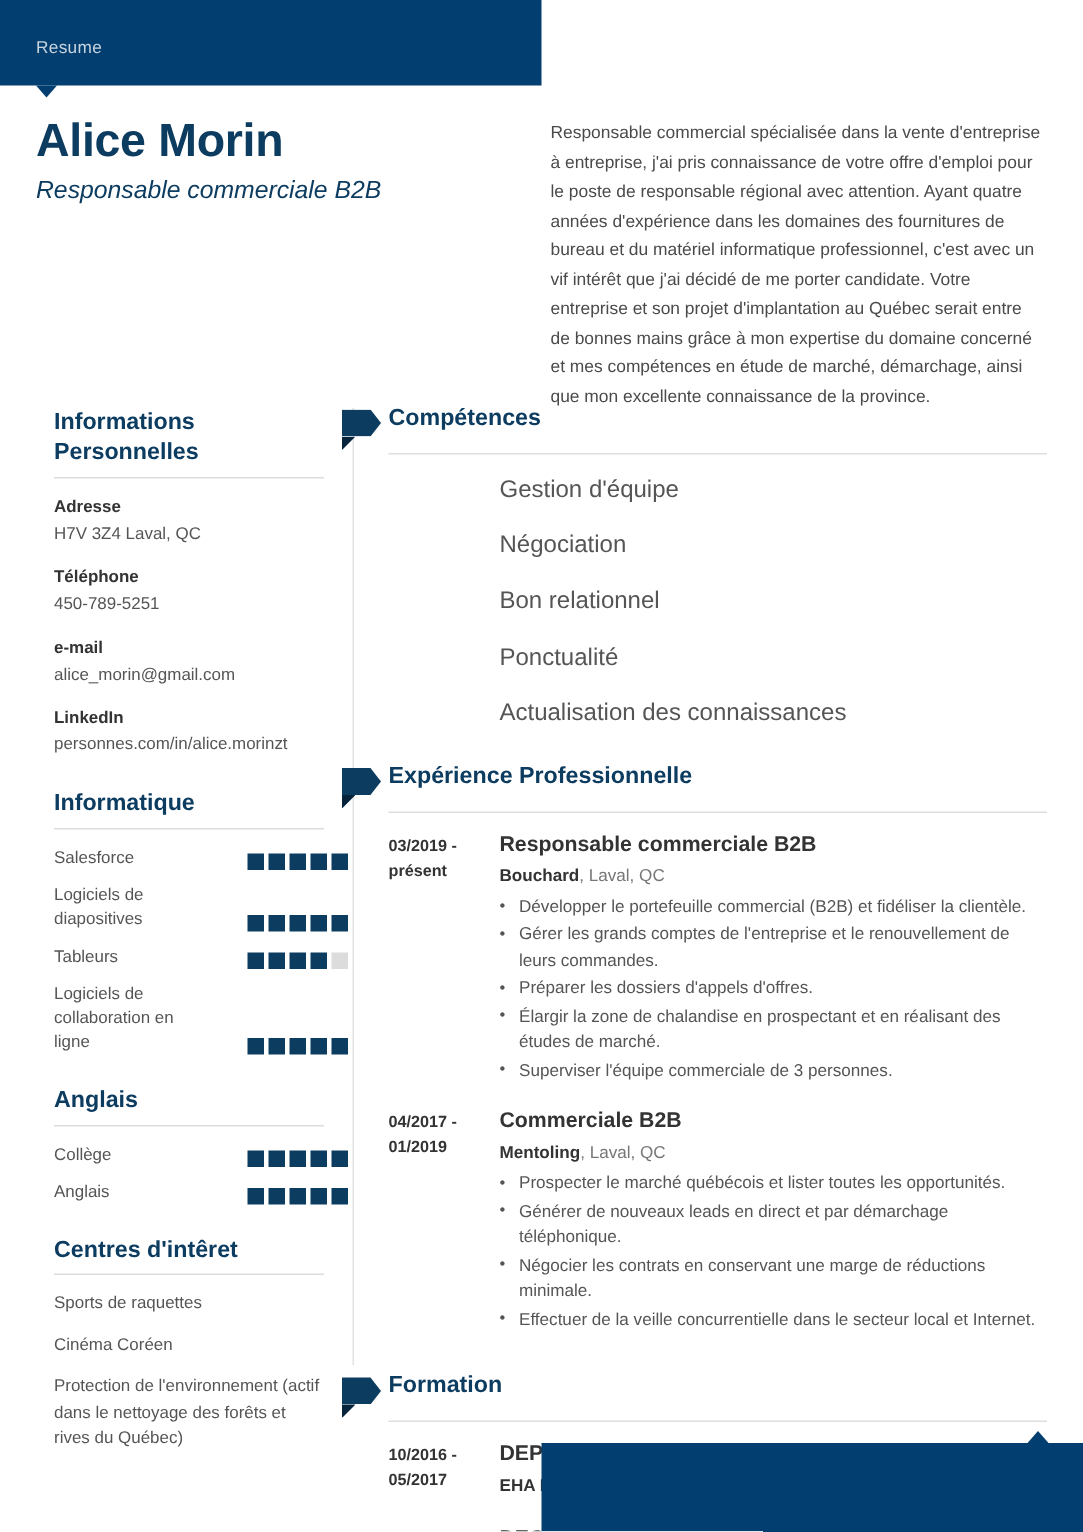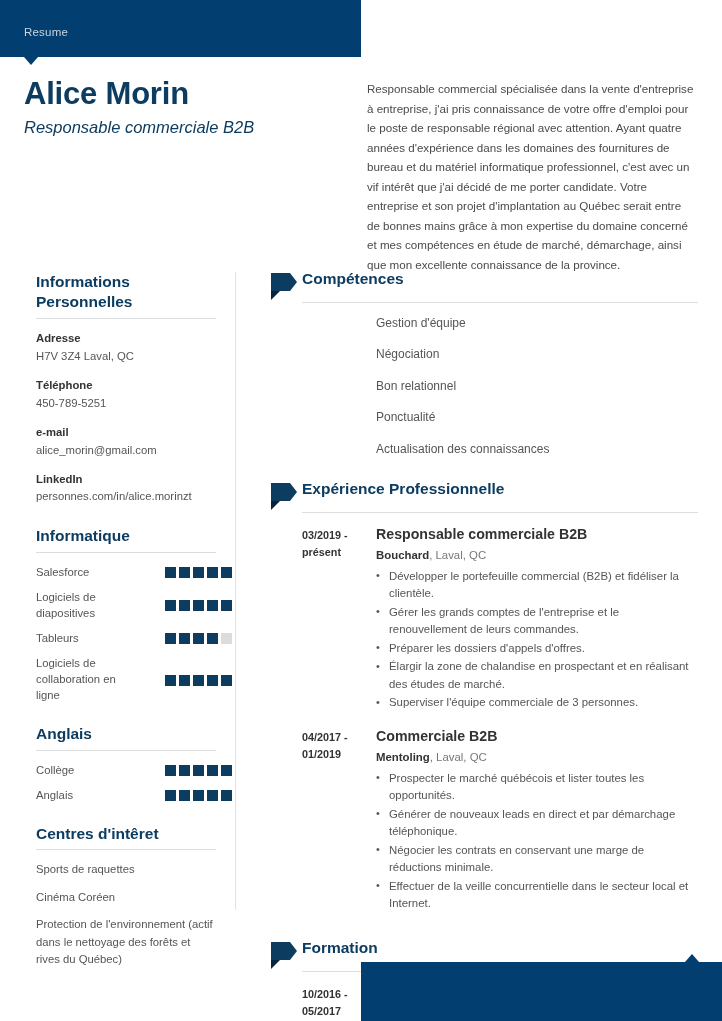--- a/index.html
+++ b/index.html
@@ -112,21 +112,21 @@
     font-size: 11.3px;
     color: #555555;
     line-height: 1.5;
     margin-top: 1px;
   }
   .side-block { margin-top: 21px; }
 
   
   .rating-row {
     display: flex;
-    align-items: center;
+    align-items: flex-end;
     justify-content: space-between;
     margin-bottom: 9px;
     min-height: 15px;
     gap: 25px;
   }
   .rating-name {
     font-size: 11.3px;
     color: #555555;
     line-height: 1.42;
     width: 104px;
@@ -161,21 +161,21 @@
   }
   .timeline-line {
     position: absolute;
     left: 235px;
     top: 272px;
     width: 1px;
     height: 638px;
     background: #e2e2e2;
   }
 
-  .section { position: relative; padding-left: 43px; }
+  .section { position: relative; }
 
   .sec-head-row {
     position: relative;
     height: 26px;
     margin-bottom: 0px;
   }
   .flag {
     position: absolute;
     left: -7px;
     top: 1px;
@@ -205,21 +205,21 @@
   .sec-rule {
     margin-left: 24px;
     height: 1px;
     background: #dedede;
     margin-top: 4px;
   }
 
   
   .comp-list { padding: 12px 0 4px 24px; }
   .comp-item {
-    font-size: 12px;
+    font-size: 16px;
     color: #555555;
     line-height: 1.45;
     padding-left: 74px;
     margin-bottom: 14px;
   }
 
   
   .entries { padding: 12px 0 0 24px; }
   .entry {
     display: flex;

